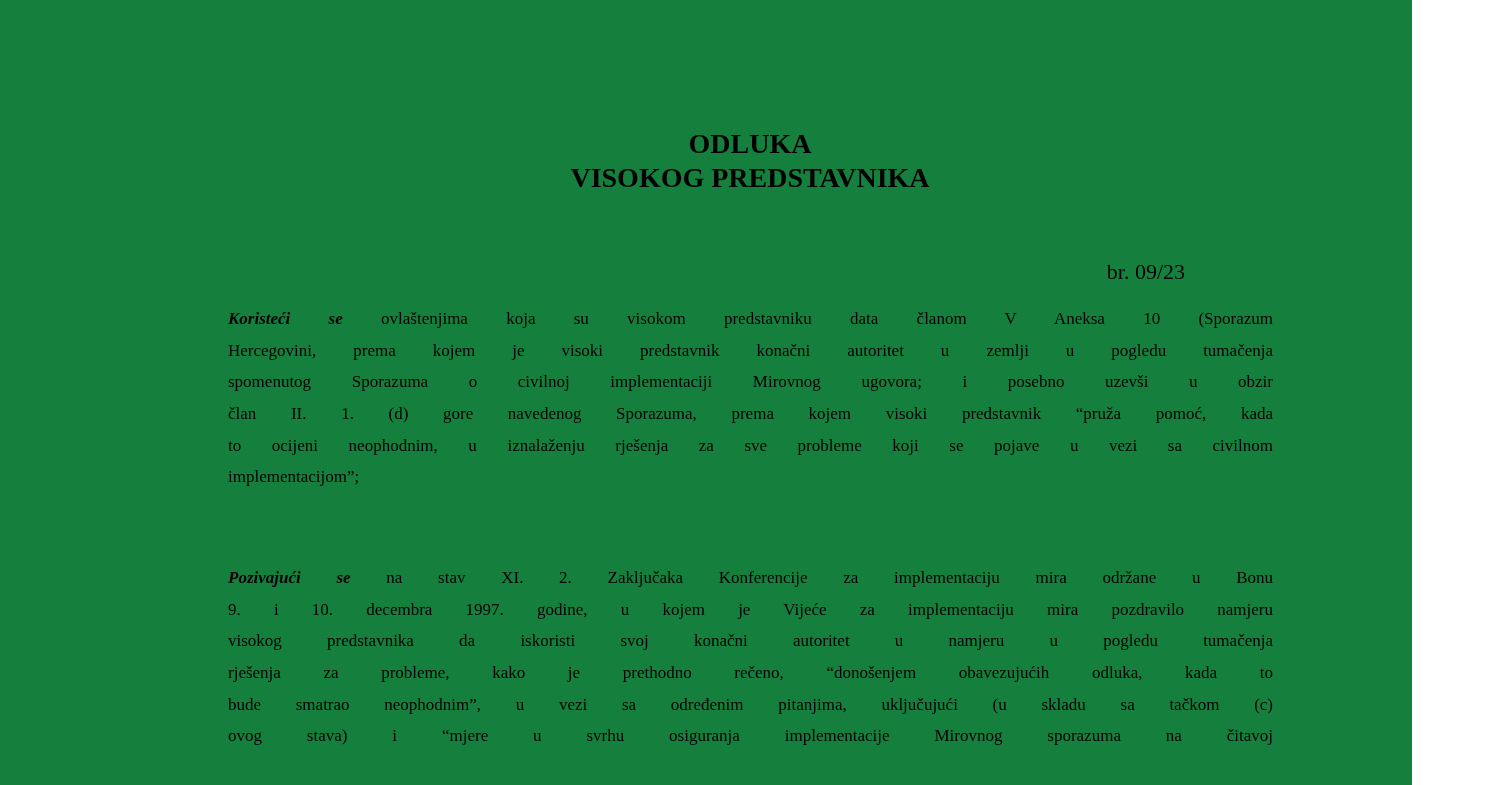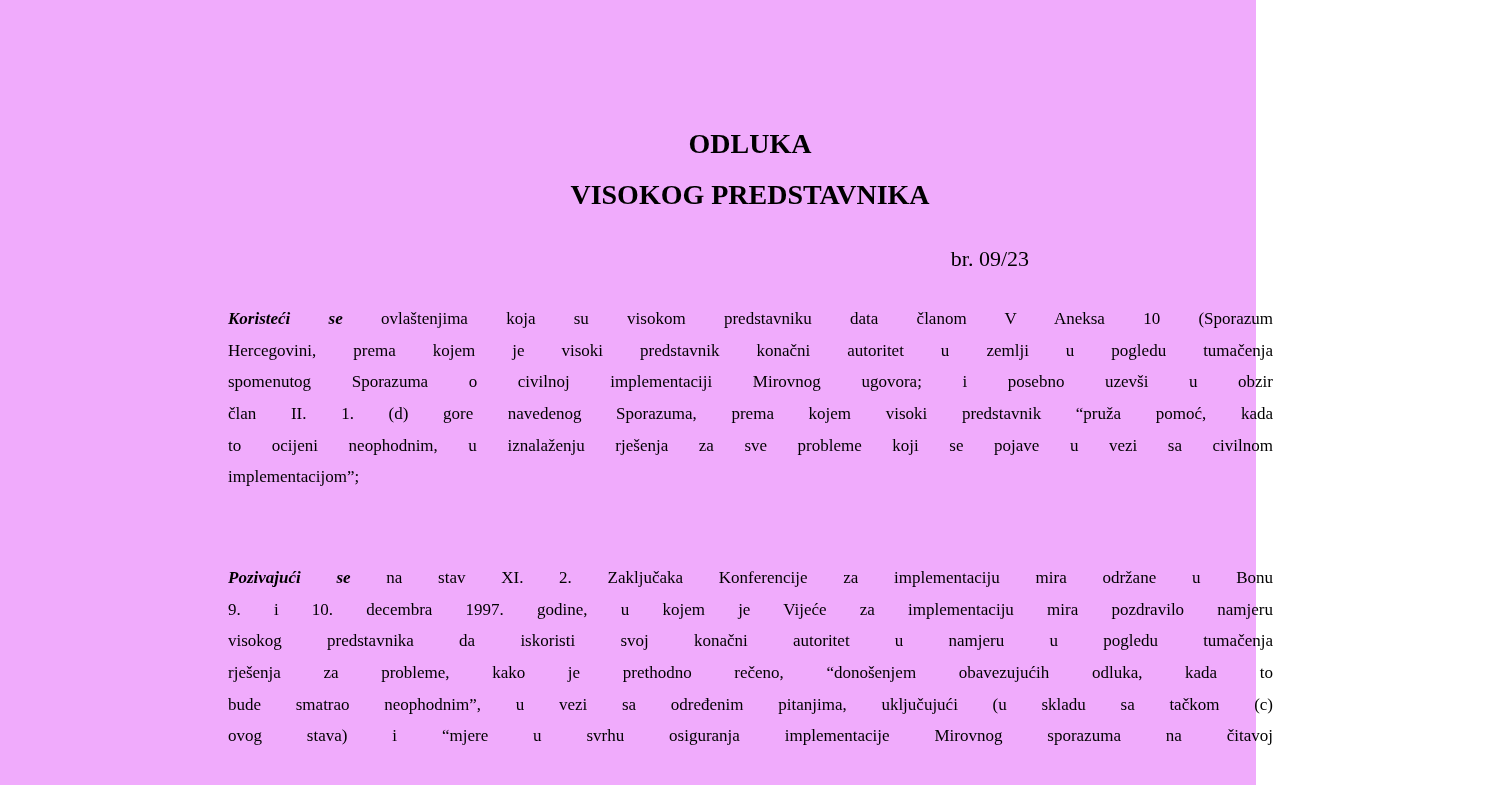--- a/index.html
+++ b/index.html
@@ -12,40 +12,40 @@
       height: 785px;
       overflow: hidden;
       position: relative;
       font-family: "Liberation Serif", "DejaVu Serif", serif;
       color: #000000;
     }
     .page {
       position: absolute;
       left: 0;
       top: 0;
-      width: 1256px;
+      width: 1412px;
       height: 785px;
-      background: #f0abfc;
+      background: #15803d;
     }
     .title {
       position: absolute;
       left: 0;
       width: 1500px;
       text-align: center;
       font-weight: bold;
       font-size: 28px;
       line-height: 34px;
       letter-spacing: 0px;
     }
     .title-1 { top: 127px; }
-    .title-2 { top: 178px; }
+    .title-2 { top: 161px; }
     .docnum {
       position: absolute;
       right: 227px;
-      top: 245px;
+      top: 258px;
       font-size: 22px;
       line-height: 28px;
     }
     .para {
       position: absolute;
       left: 228px;
       width: 1045px;
     }
     .line {
       display: block;

